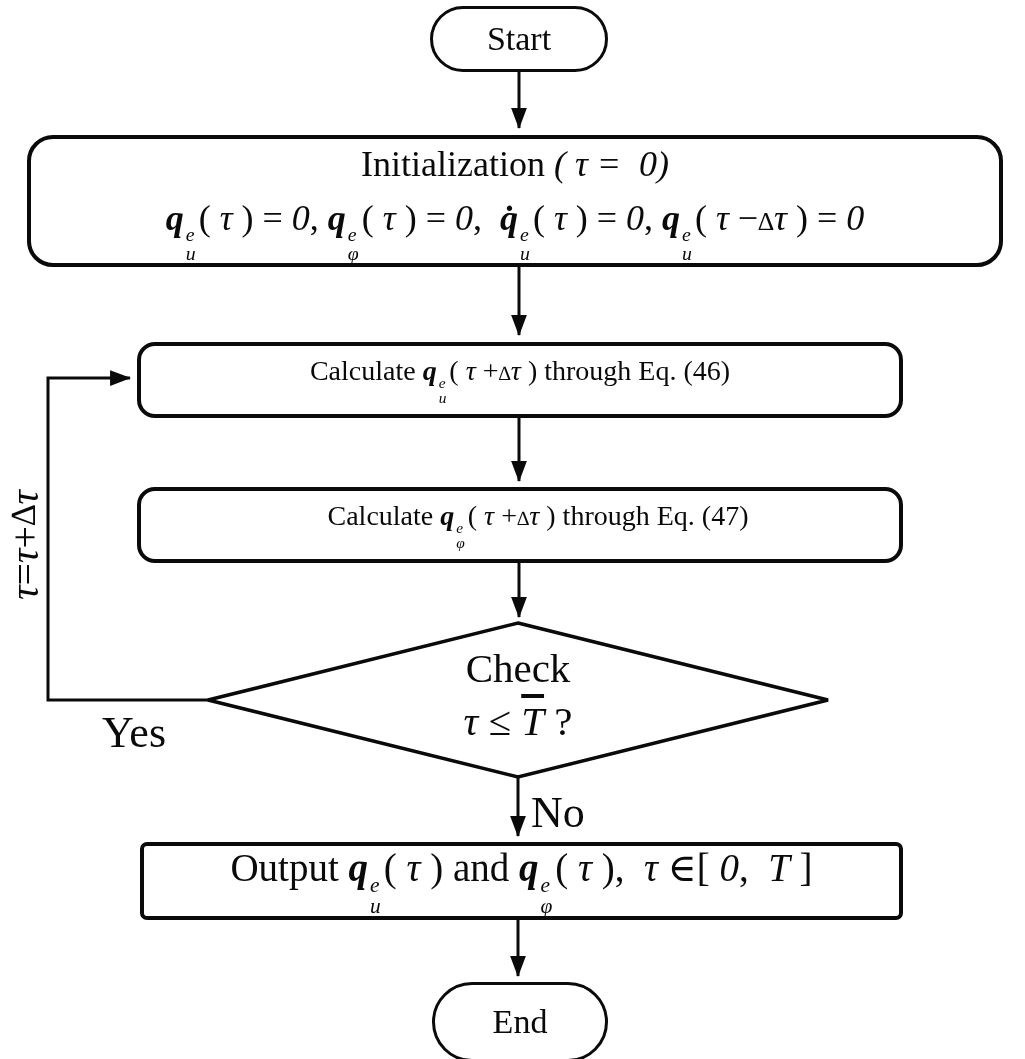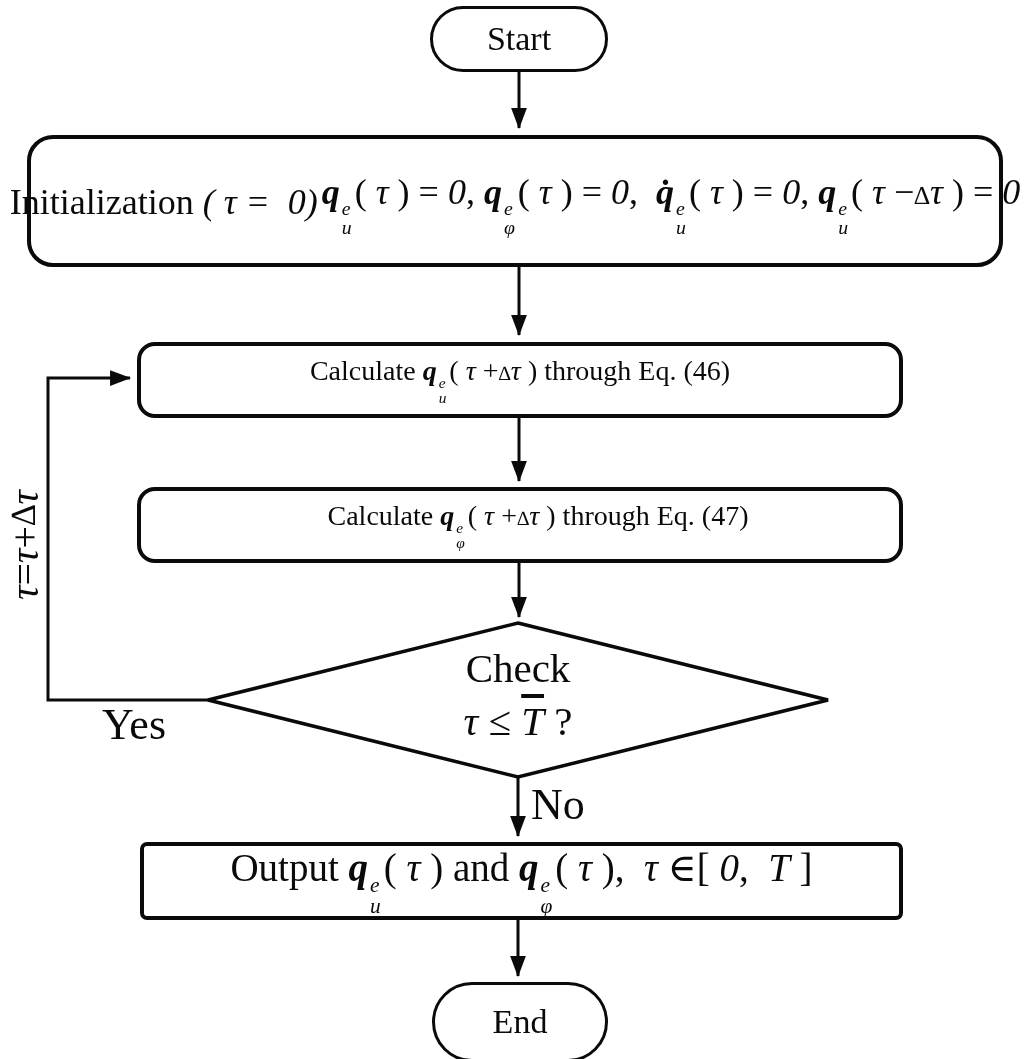--- a/index.html
+++ b/index.html
@@ -16,33 +16,33 @@
     position:absolute; box-sizing:border-box;
     display:flex; align-items:center; justify-content:center;
     border:4px solid var(--ink); background:var(--bg);
     white-space:nowrap; z-index:2;
   }
   .oval { border-radius:999px; border-width:3px; font-size:34px; }
   .start-node { left:430px; top:6px;  width:178px; height:66px; }
   .end-node   { left:432px; top:982px; width:176px; height:80px; }
   .init-node {
     left:27px; top:135px; width:976px; height:132px;
-    border-radius:26px; flex-direction:row; gap:4px; padding-top:2px;
+    border-radius:26px; flex-direction:column; gap:4px; padding-top:2px;
   }
   .init-line1 { font-size:36px; line-height:48px; }
   .init-line2 { font-size:36px; line-height:52px; }
   .calc-node  { left:137px; width:766px; height:76px; border-radius:18px; font-size:28px; }
   .calc1 { top:342px; }
   .calc2 { top:487px;padding-left:36px; }
   .output-node{ left:140px; top:842px; width:763px; height:78px; border-radius:7px; font-size:39px; }
   .diamond-label {
     position:absolute; left:368px; top:642px; width:300px; z-index:2;
     text-align:center; font-size:41px; line-height:53px; white-space:nowrap;
   }
-  .edge-label { position:absolute; z-index:2; font-size:44px; line-height:44px; }
+  .edge-label { position:absolute; z-index:2; font-size:44px; line-height:44px;margin-top:8px; }
   .yes-label { left:102px; top:703px; }
   .no-label  { left:531px; top:783px;text-align:center; }
   .loop-label {
     position:absolute; left:-96px; top:521px; width:240px; height:48px; z-index:2;
     display:flex; align-items:center; justify-content:center;
     transform:rotate(-90deg); font-size:40px; white-space:nowrap;
   }
   
   i { font-style:italic; }
   .bq { font-weight:bold; font-style:italic; padding-right:1px; }

